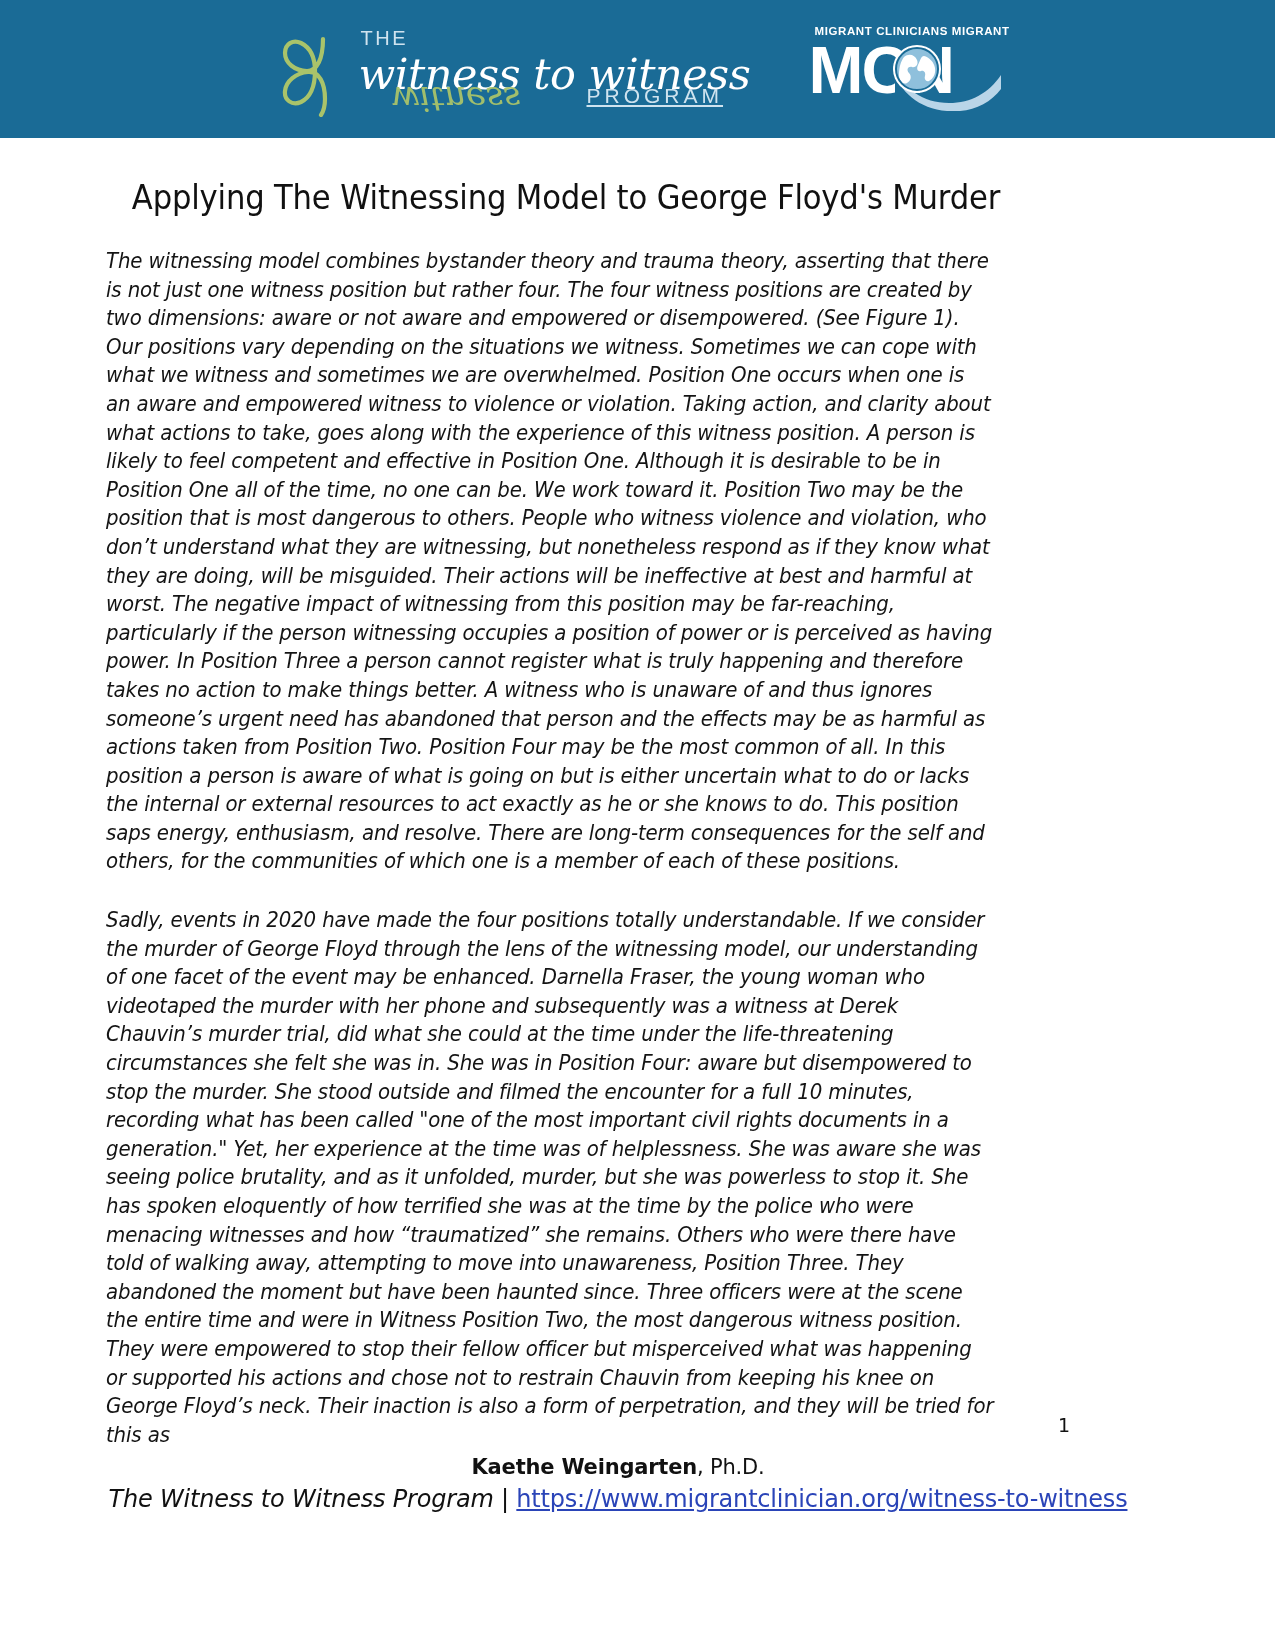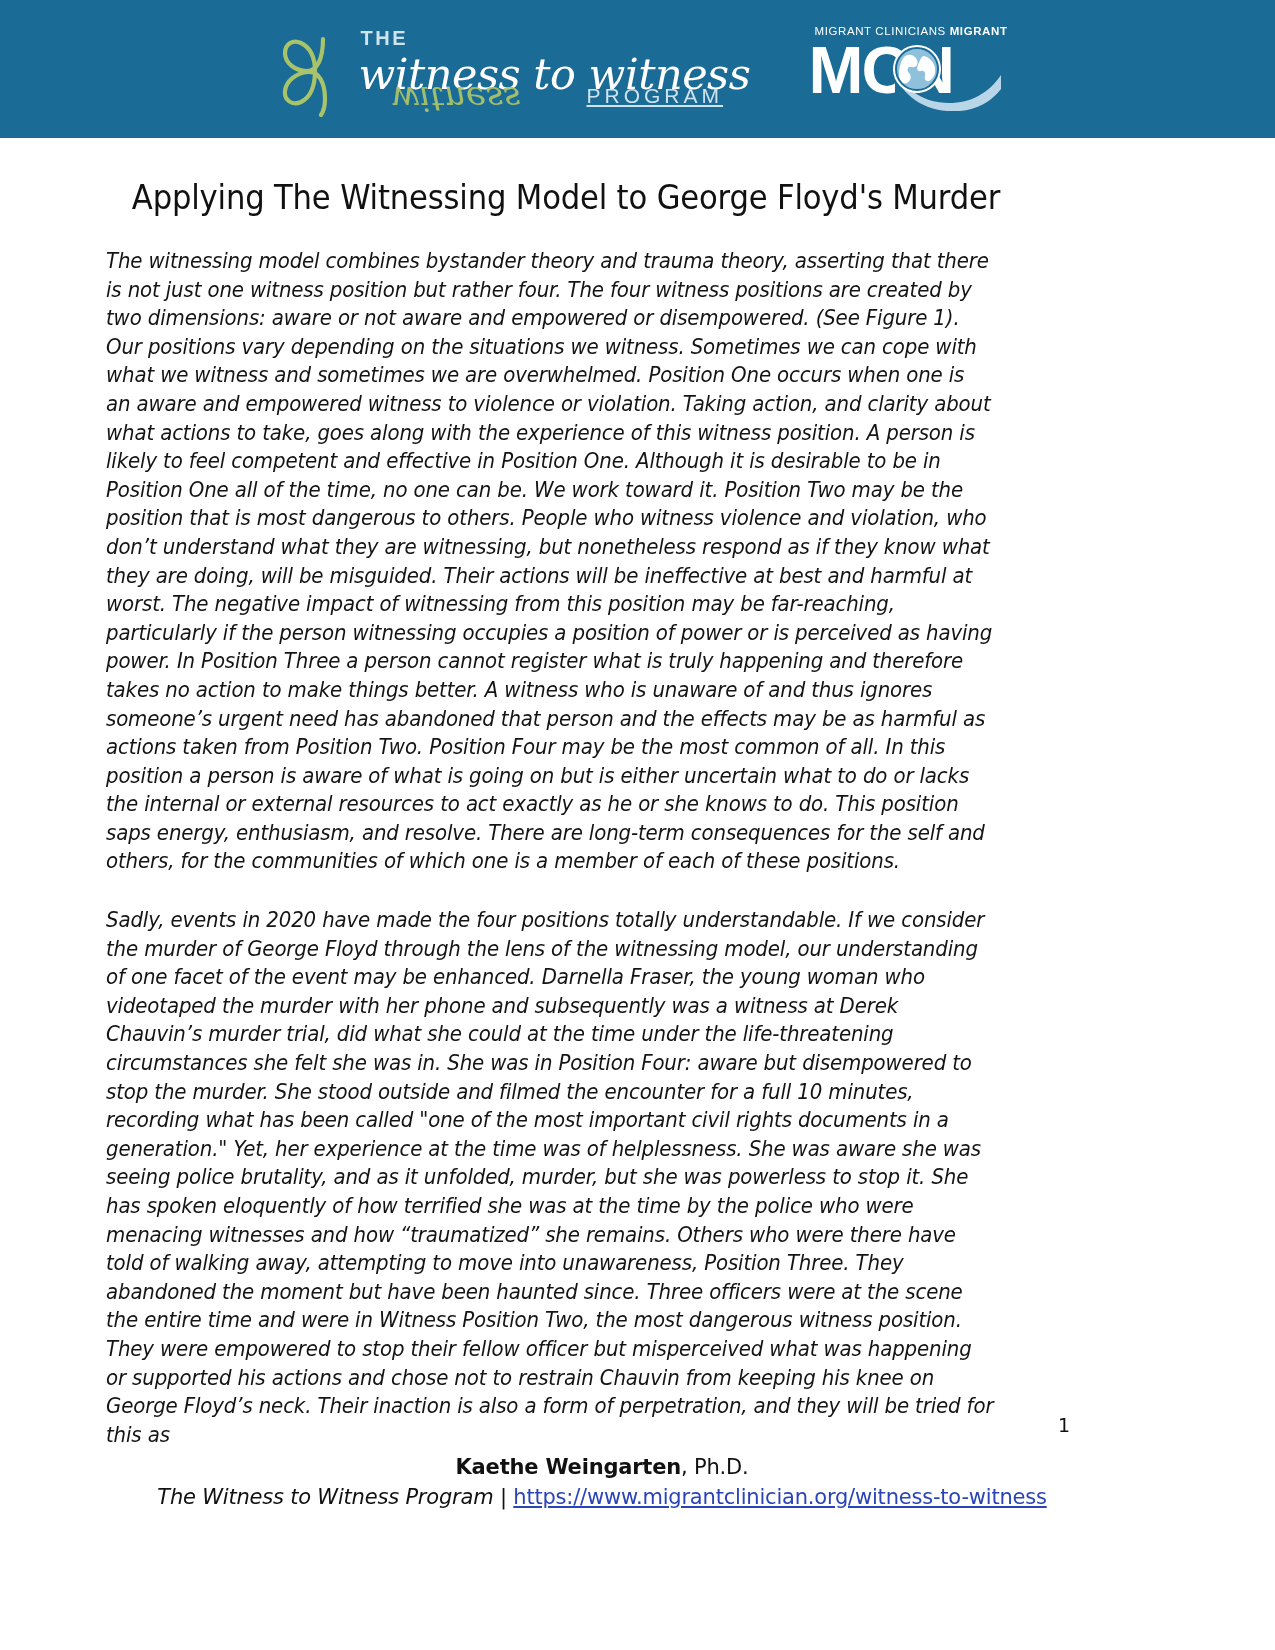--- a/index.html
+++ b/index.html
@@ -50,21 +50,21 @@
     height: 92px;
   }
   .w2w-the {
     position: absolute;
     left: 2px;
     top: 6px;
     color: #cfe3ef;
     font-family: "Liberation Sans", sans-serif;
     font-size: 20px;
     letter-spacing: 2.5px;
-    font-weight: 700;
+    font-weight: 400;
   }
   .w2w-main {
     position: absolute;
     left: 0px;
     top: 28px;
     color: #ffffff;
     font-family: "DejaVu Serif", serif;
     font-style: italic;
     font-size: 43px;
     letter-spacing: -0.5px;
@@ -105,21 +105,21 @@
     position: absolute;
     top: 4px;
     left: 6px;
     white-space: nowrap;
     font-family: "Liberation Sans", sans-serif;
     font-size: 11.5px;
     letter-spacing: 0.6px;
     color: #ffffff;
   }
   .mcn-tag b { font-weight: 700; }
-  .mcn-tag span.light { font-weight: 400; margin-top: 28px; }
+  .mcn-tag span.light { font-weight: 700; margin-top: 28px; }
   .mcn-letters {
     position: absolute;
     top: 16px;
     left: 0px;
     font-family: "Liberation Sans", sans-serif;
     font-weight: 700;
     font-size: 66px;
     color: #ffffff;
     letter-spacing: -2px;
     line-height: 66px;
@@ -184,36 +184,36 @@
     text-align: right;
     padding-right: 205px;
     box-sizing: border-box;
     font-family: "DejaVu Sans", sans-serif;
     font-size: 19px;
     color: #111111;
   }
   .footer {
     position: absolute;
     top: 1455px;
-    left: 0;
+    left: 16px;
     width: 1204px;
     text-align: center;
   }
   .footer-name {
     font-family: "DejaVu Sans", sans-serif;
     font-size: 21px;
     color: #111111;
     margin-bottom: 6px;
     letter-spacing: -0.2px;
   }
   .footer-name b { font-weight: 700; }
   .footer-line2 {
     font-family: "DejaVu Sans", sans-serif;
     font-style: italic;
-    font-size: 21px;
+    font-size: 24px;
     color: #111111;
     letter-spacing: -0.2px;
   }
   .footer-url {
     color: #2a44b8;
     text-decoration: underline;
     font-style: normal;
   }
 </style>
 </head>

